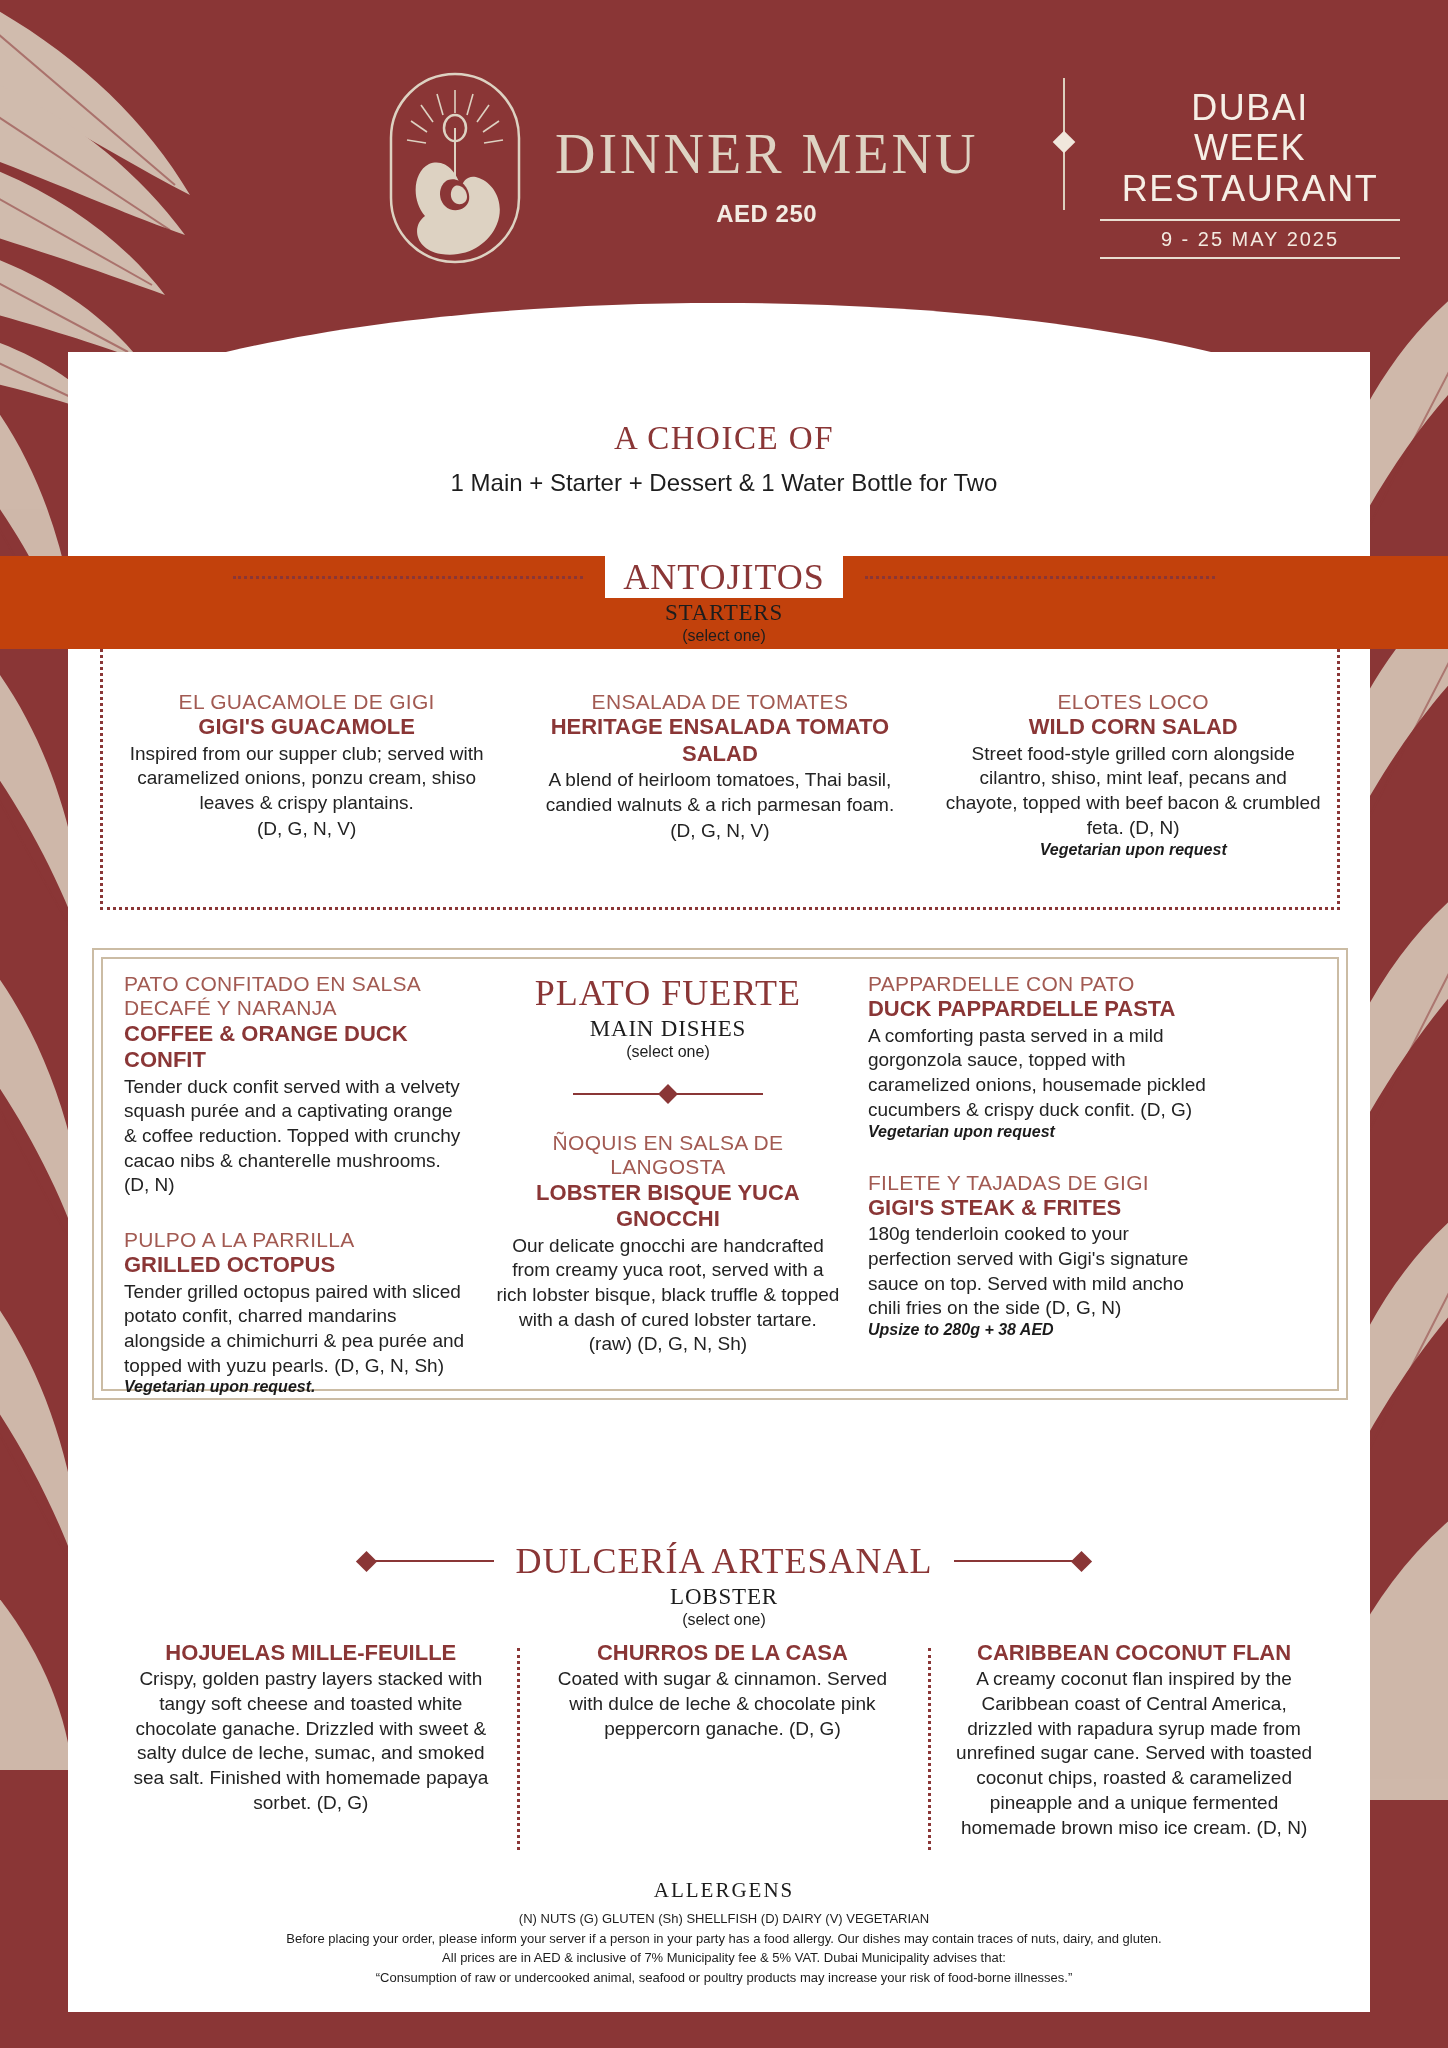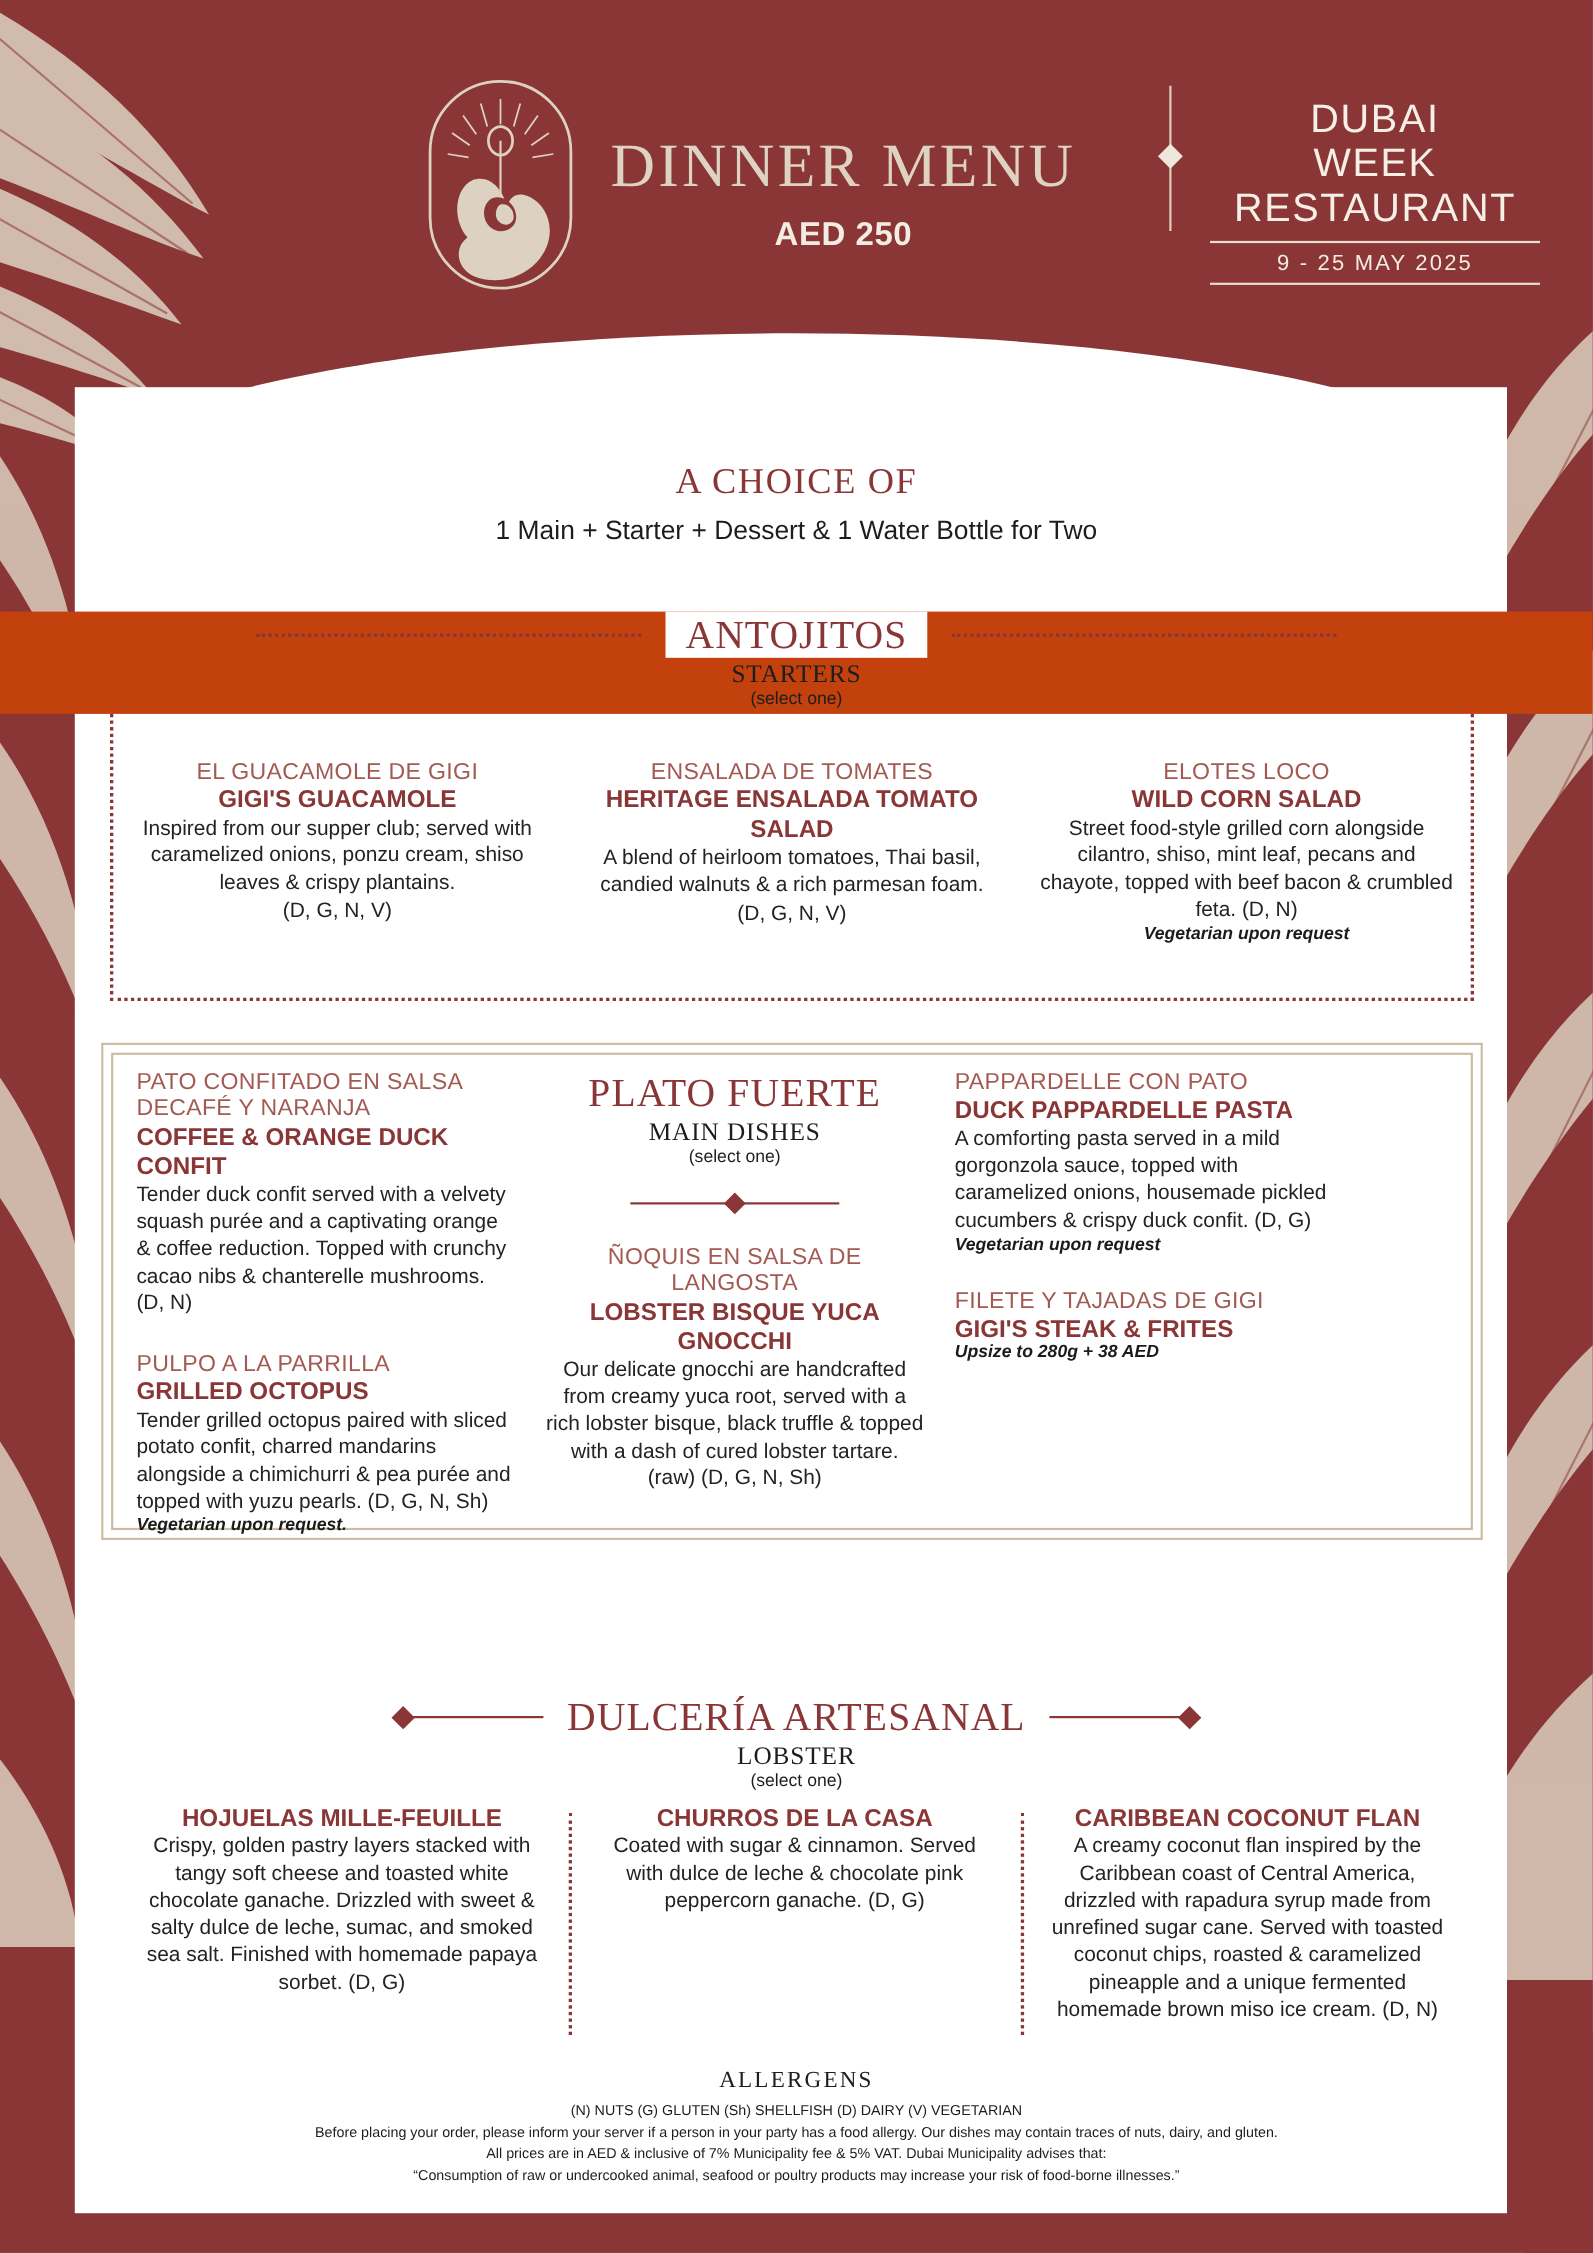--- a/index.html
+++ b/index.html
@@ -34,21 +34,21 @@
     display: flex; align-items: center; gap: 30px;
   }
   #logo-mark { width: 140px; height: 200px; flex: none; }
   #title-block { text-align: center; padding-top: 18px; }
   #menu-title {
     font-family: "Liberation Serif", serif;
     font-size: 56px; letter-spacing: 3px; color: #ded3c3;
     font-weight: 400; line-height: 1;
   }
   #menu-price {
-    margin-top: 18px; font-size: 30px; font-weight: bold;
+    margin-top: 18px; font-size: 24px; font-weight: bold;
     color: #f3ece3; letter-spacing: .5px;
   }
   #header-divider {
     position: absolute; left: 1063px; top: 78px;
     width: 2px; height: 132px; background: #ddcfbe;
   }
   #header-divider-diamond {
     position: absolute; left: 1056px; top: 134px;
     width: 16px; height: 16px; background: #f0e7dc; transform: rotate(45deg);
   }
@@ -348,20 +348,21 @@
     <div class="mn-col right">
       <div class="mn-item">
         <div class="dish-es">PAPPARDELLE CON PATO</div>
         <div class="dish-en">DUCK PAPPARDELLE PASTA</div>
         <div class="dish-desc">A comforting pasta served in a mild gorgonzola sauce, topped with caramelized onions, housemade pickled cucumbers &amp; crispy duck confit. (D, G)</div>
         <div class="dish-veg">Vegetarian upon request</div>
       </div>
       <div class="mn-item">
         <div class="dish-es">FILETE Y TAJADAS DE GIGI</div>
         <div class="dish-en">GIGI'S STEAK &amp; FRITES</div>
+        <div class="dish-desc">180g tenderloin cooked to your perfection served with Gigi's signature sauce on top. Served with mild ancho chili fries on the side (D, G, N)</div>
         <div class="dish-veg">Upsize to 280g + 38 AED</div>
       </div>
     </div>
   </div>
 
   <div id="desserts-head">
     <div class="diamond-rule">
       <span class="dia"></span>
       <span class="ln"></span>
       <span class="ttl">DULCERÍA ARTESANAL</span>

